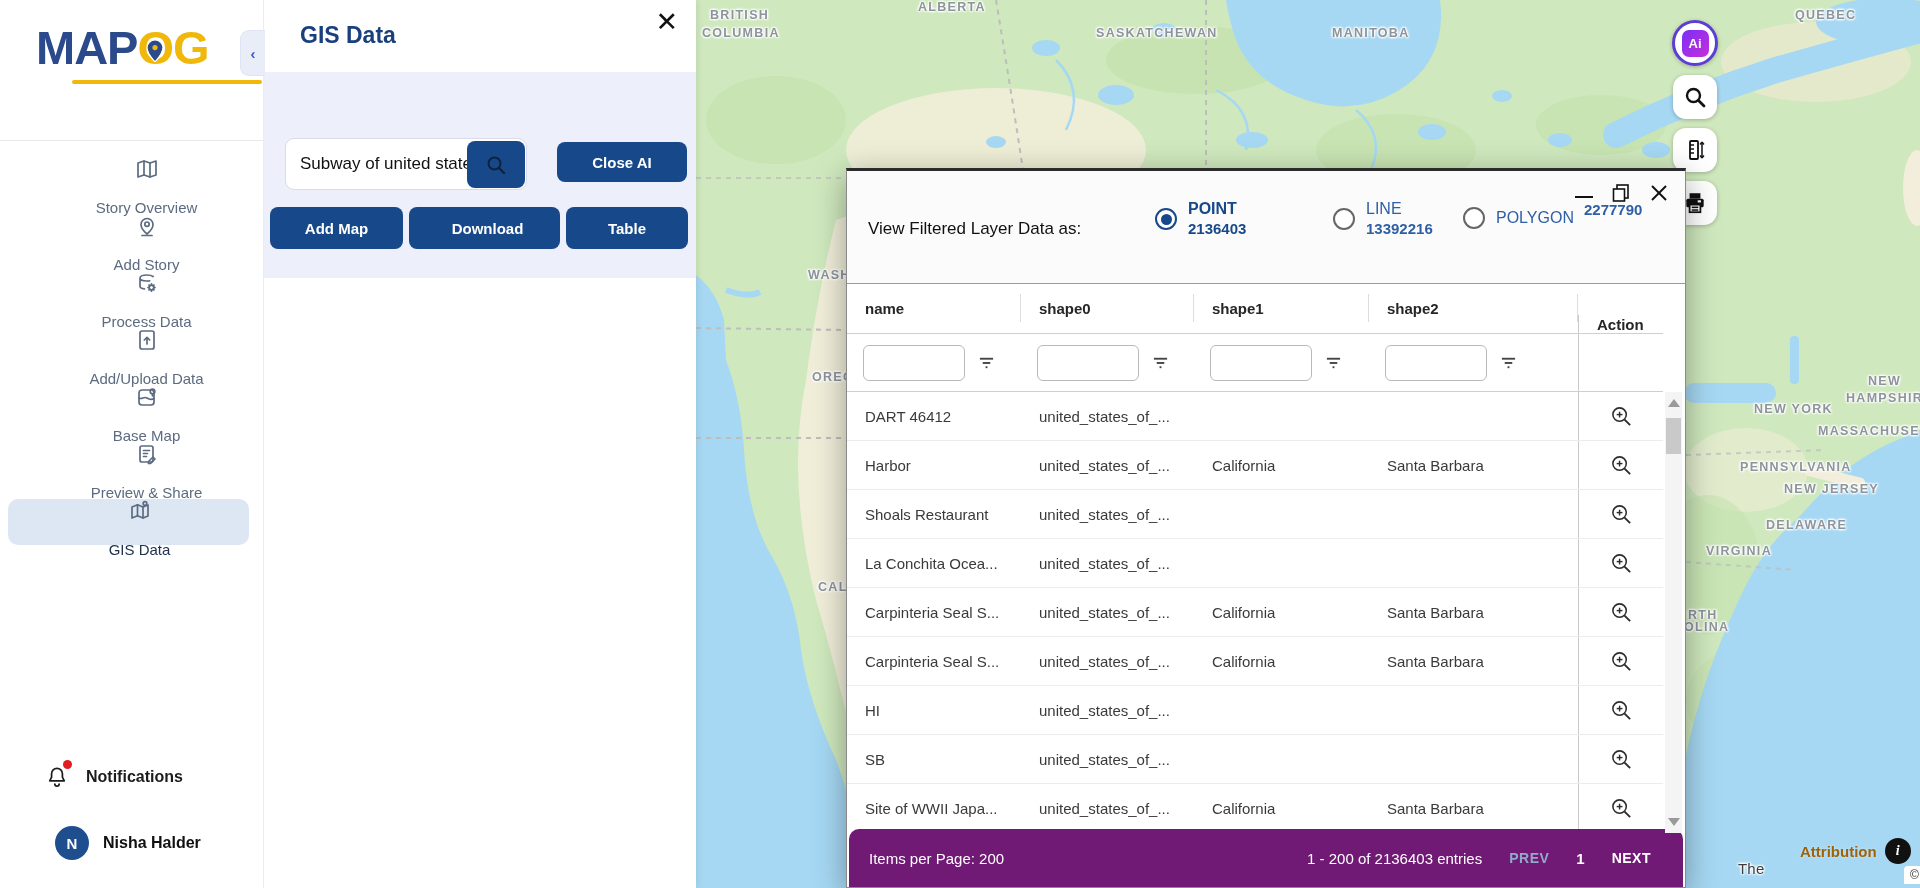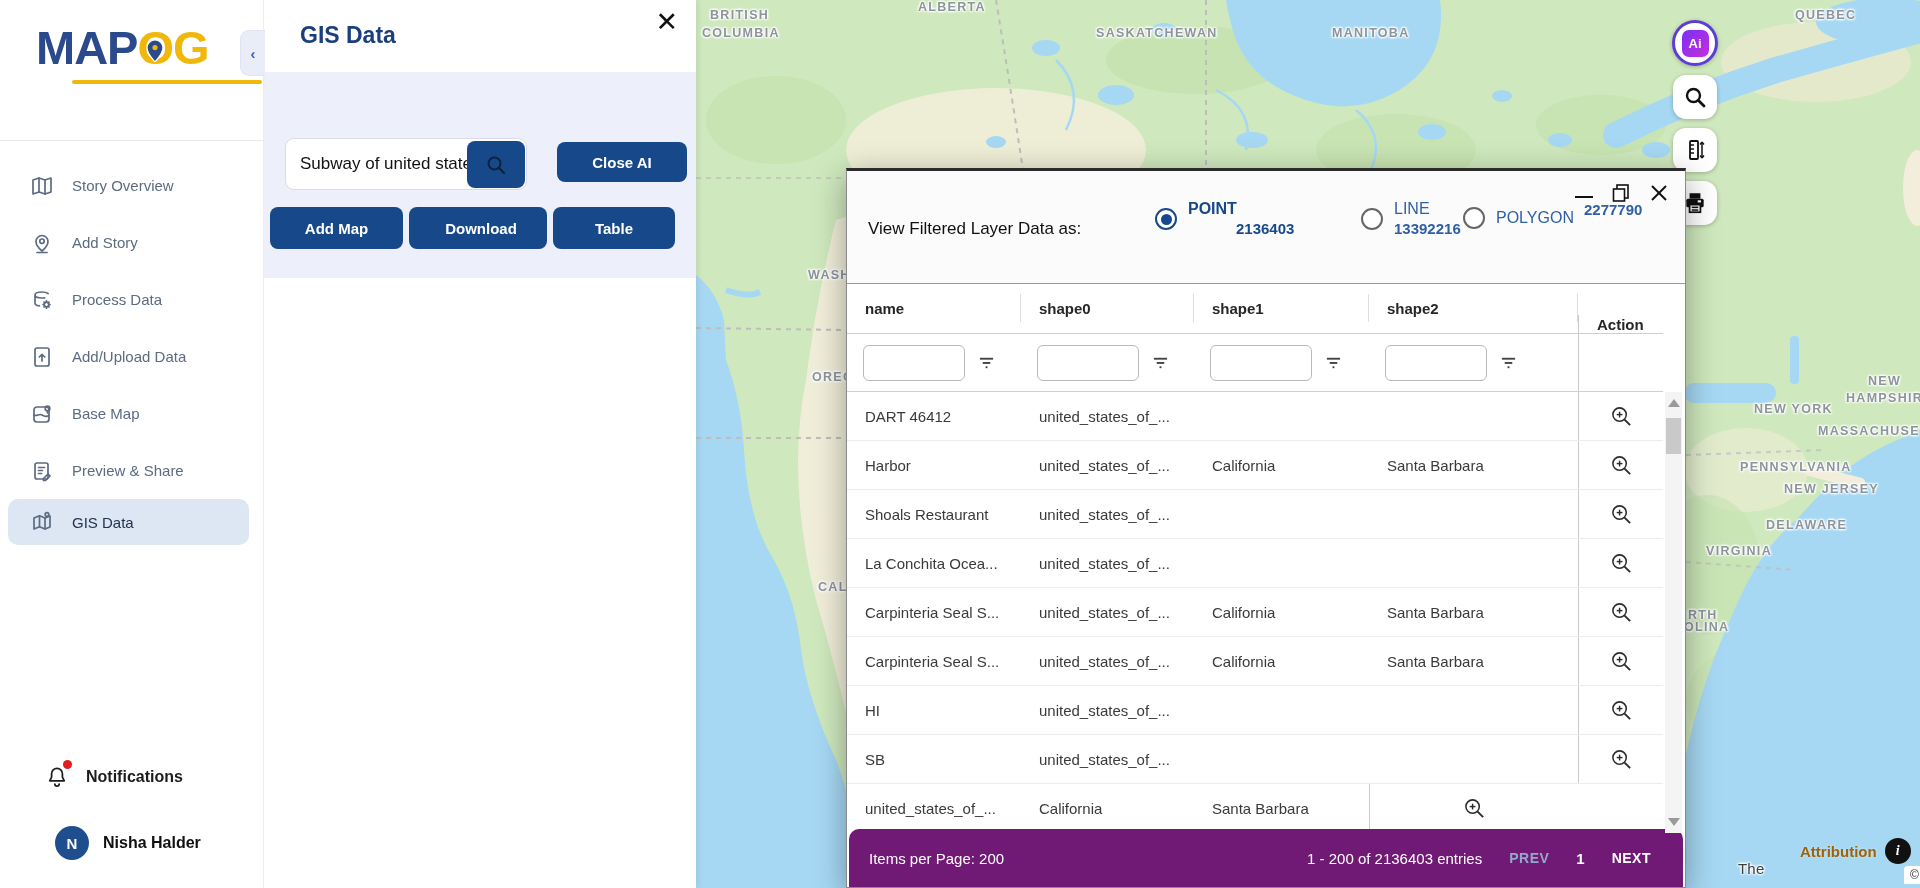--- a/index.html
+++ b/index.html
@@ -28,21 +28,21 @@
   
   .sidebar{position:absolute;left:0;top:0;width:263px;height:888px;background:#fff;z-index:3;border-right:1px solid #ededed;}
   .logo{padding:16px 0 0 36px;position:relative;height:96px;}
   .logo-text{font-size:47px;font-weight:800;letter-spacing:-1px;line-height:64px;}
   .logo-map{color:#2b4a8b;} .logo-og{color:#f1b80c;}
   .logo-o{position:relative;display:inline-block;}
   .logo-pin{position:absolute;left:50%;top:54%;transform:translate(-50%,-50%);}
   .logo-underline{width:190px;height:4px;background:#f1b80c;margin:0 0 0 36px;border-radius:2px;}
   .sidebar-divider{border-bottom:1px solid #e9e9e9;margin-top:28px;}
   .nav{margin-top:16px;}
-  .nav-item{height:57px;display:flex;align-items:center;gap:18px;padding-left:30px;color:#5c6b80;font-size:15px;cursor:pointer;}
+  .nav-item{height:57px;display:flex;align-items:center;gap:18px;padding-left:30px;color:#5c6b80;font-size:15px;cursor:pointer;flex-direction:column;}
   .nav-item.selected{background:#dde7f3;border-radius:10px;margin:0 14px 0 8px;padding-left:22px;height:46px;color:#22334d;}
   .nav-icon{width:24px;height:24px;flex:0 0 24px;}
   .nav-icon svg{stroke:#5c6b80;fill:none;stroke-width:1.7;stroke-linecap:round;stroke-linejoin:round;}
   .sidebar-bottom{position:absolute;left:0;bottom:28px;width:263px;}
   .notif-row{display:flex;align-items:center;gap:16px;padding-left:44px;margin-bottom:36px;position:relative;}
   .notif-label{font-size:16px;font-weight:700;color:#1c1c1c;}
   .bell-wrap{position:relative;width:26px;height:26px;}
   .red-dot{position:absolute;right:-2px;top:-4px;width:9px;height:9px;border-radius:50%;background:#e02020;}
   .user-row{display:flex;align-items:center;gap:14px;padding-left:55px;}
   .avatar{width:34px;height:34px;border-radius:50%;background:#1f4e8f;color:#fff;font-weight:700;font-size:15px;
@@ -63,42 +63,42 @@
   .search-box{width:242px;height:52px;background:#fff;border:1px solid #d9dbe8;border-radius:9px;position:relative;box-sizing:border-box;}
   .search-input{position:absolute;left:0;top:0;width:100%;height:100%;border:none;background:transparent;outline:none;
     font-size:17px;color:#111;padding:0 14px;font-family:"Liberation Sans",sans-serif;box-sizing:border-box;}
   .search-btn{position:absolute;right:1px;top:2px;width:58px;height:47px;background:#17498a;border-radius:8px;border:none;
     display:flex;align-items:center;justify-content:center;cursor:pointer;}
   .btn{background:#17498a;color:#fff;border:none;border-radius:8px;font-weight:700;font-size:15px;cursor:pointer;
     font-family:"Liberation Sans",sans-serif;}
   .close-ai-btn{position:absolute;left:294px;top:70px;width:130px;height:40px;}
   .actions-row{position:absolute;left:7px;top:135px;display:flex;gap:6px;}
   .add-map-btn{width:133px;height:42px;}
-  .download-btn{width:138px;height:42px;padding-left:12px;}
+  .download-btn{width:151px;height:42px;padding-left:12px;}
   .table-btn{width:122px;height:42px;}
 
   
   .dialog{position:absolute;left:846px;top:168px;width:840px;height:720px;background:#fff;z-index:5;
     border:1px solid #8a8a8a;border-top:3px solid #2b2b2b;box-sizing:border-box;box-shadow:0 8px 30px rgba(0,0,0,.35);}
   .dlg-header{position:absolute;left:0;top:0;right:0;height:112px;background:#fbfbfb;border-bottom:1px solid #9a9a9a;}
   .win-controls{position:absolute;top:12px;right:16px;display:flex;gap:18px;align-items:center;}
   .win-min{width:18px;height:2.5px;background:#111;margin-top:8px;cursor:pointer;}
   .filter-label{position:absolute;left:21px;top:48px;font-size:17px;color:#111;}
   .opt{position:absolute;display:flex;align-items:center;gap:11px;cursor:pointer;}
-  .opt-point{left:308px;top:28px;} .opt-line{left:514px;top:28px;} .opt-poly{left:616px;top:36px;}
+  .opt-point{left:308px;top:28px;} .opt-line{left:486px;top:28px;} .opt-poly{left:616px;top:36px;}
   .radio{width:22px;height:22px;border:2px solid #666;border-radius:50%;box-sizing:border-box;display:flex;
     align-items:center;justify-content:center;background:#fff;}
   .dot{display:none;width:11px;height:11px;border-radius:50%;background:#17498a;}
   .opt.selected .radio{border-color:#17498a;}
   .opt.selected .dot{display:block;}
   .opt-col{display:flex;flex-direction:column;line-height:20px;}
   .opt-label{color:#2e5ea6;font-size:16px;}
   .opt-count{color:#2e5ea6;font-size:15px;font-weight:700;}
   .opt.selected .opt-label{font-weight:800;color:#17498a;}
-  .opt.selected .opt-count{color:#17498a;margin-left:48px;}
+  .opt.selected .opt-count{color:#17498a;}
   .opt-row{display:flex;align-items:center;gap:10px;}
   .opt-count.sup{transform:translateY(-9px);}
 
   .tgrid{display:grid;grid-template-columns:174px 173px 175px 209px 85px;}
   .colhead{position:absolute;left:0;top:112px;right:22px;height:50px;}
   .th{font-size:15px;font-weight:700;color:#262626;display:flex;align-items:center;padding-left:18px;position:relative;}
   .th:not(.th-action)::after{content:"";position:absolute;right:0;top:11px;height:28px;border-right:1px solid #ddd;}
   .th-action{border-left:1px solid #c9c9c9;margin-top:32px;}
   .filter-row{position:absolute;left:0;top:162px;right:22px;height:59px;border-top:1px solid #cfcfcf;border-bottom:1px solid #cfcfcf;box-sizing:border-box;}
   .fcell{display:flex;align-items:center;padding-left:16px;gap:13px;}
@@ -577,20 +577,21 @@
       <svg width="23" height="23" viewBox="0 0 24 24">
         <circle cx="10" cy="10" r="7" fill="none" stroke="#2b2b2b" stroke-width="1.6"></circle>
         <line x1="10" y1="7" x2="10" y2="13" stroke="#2b2b2b" stroke-width="1.5"></line>
         <line x1="7" y1="10" x2="13" y2="10" stroke="#2b2b2b" stroke-width="1.5"></line>
         <line x1="15.2" y1="15.2" x2="21" y2="21" stroke="#2b2b2b" stroke-width="2"></line>
       </svg>
     </span>
   </div>
 
   <div class="trow tgrid">
+    <span class="td">Site of WWII Japa...</span>
     <span class="td">united_states_of_...</span>
     <span class="td">California</span>
     <span class="td">Santa Barbara</span>
     <span class="td td-action">
       <svg width="23" height="23" viewBox="0 0 24 24">
         <circle cx="10" cy="10" r="7" fill="none" stroke="#2b2b2b" stroke-width="1.6"></circle>
         <line x1="10" y1="7" x2="10" y2="13" stroke="#2b2b2b" stroke-width="1.5"></line>
         <line x1="7" y1="10" x2="13" y2="10" stroke="#2b2b2b" stroke-width="1.5"></line>
         <line x1="15.2" y1="15.2" x2="21" y2="21" stroke="#2b2b2b" stroke-width="2"></line>
       </svg>

